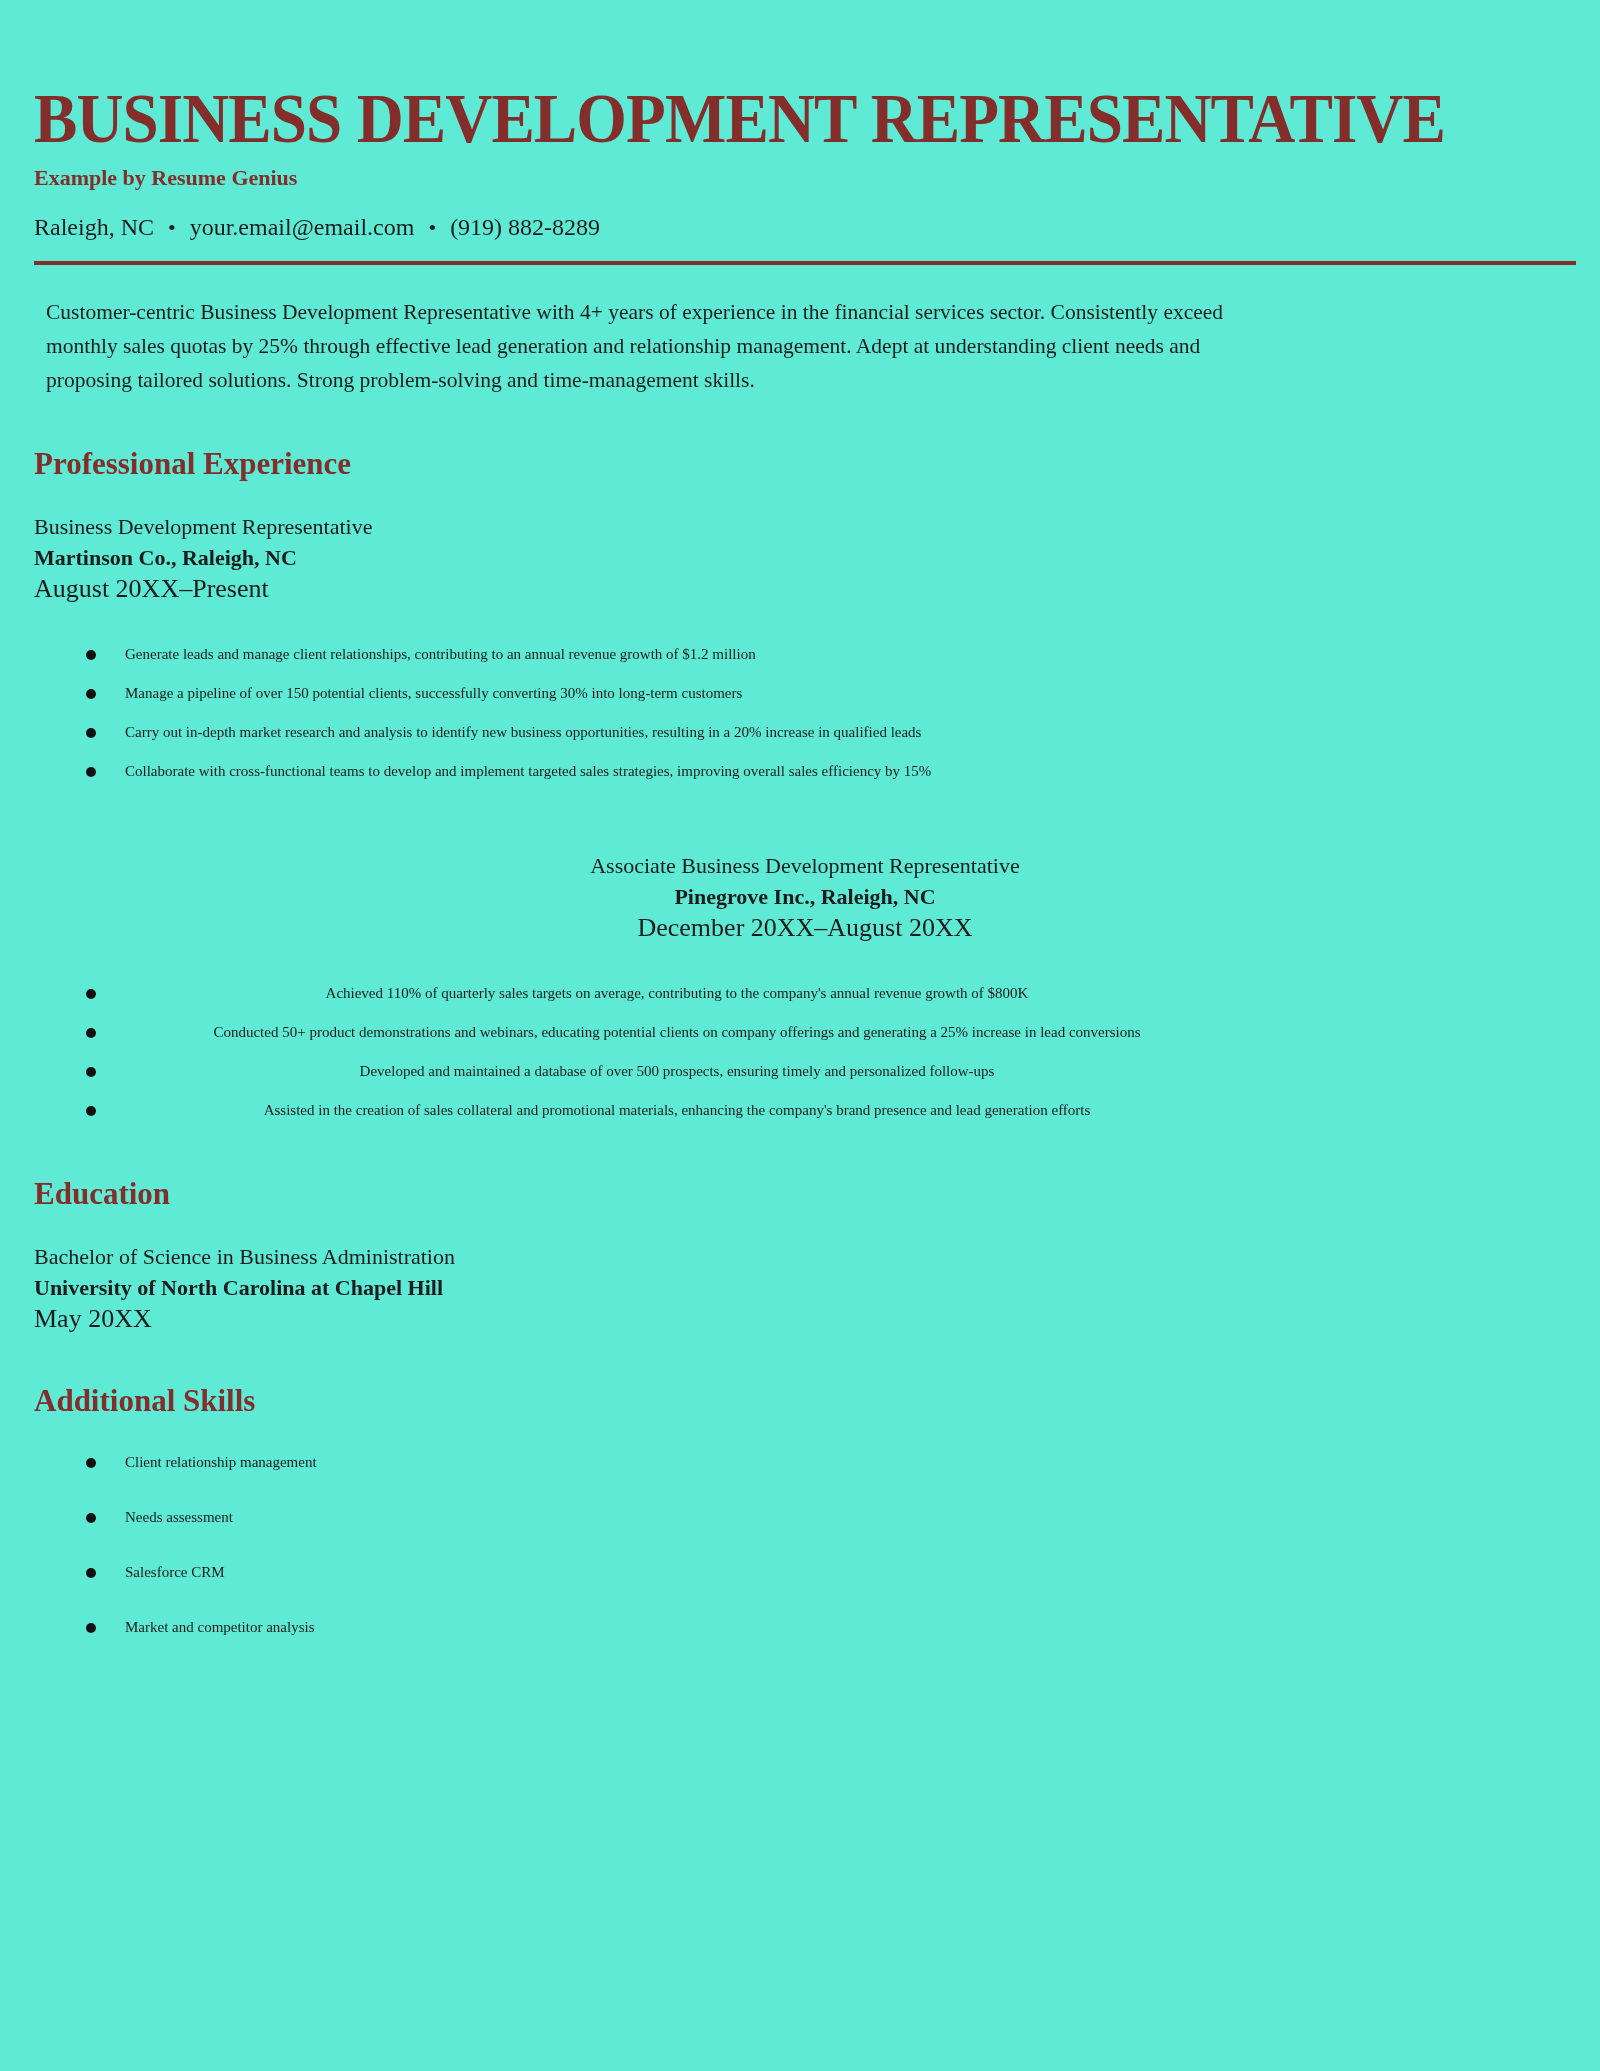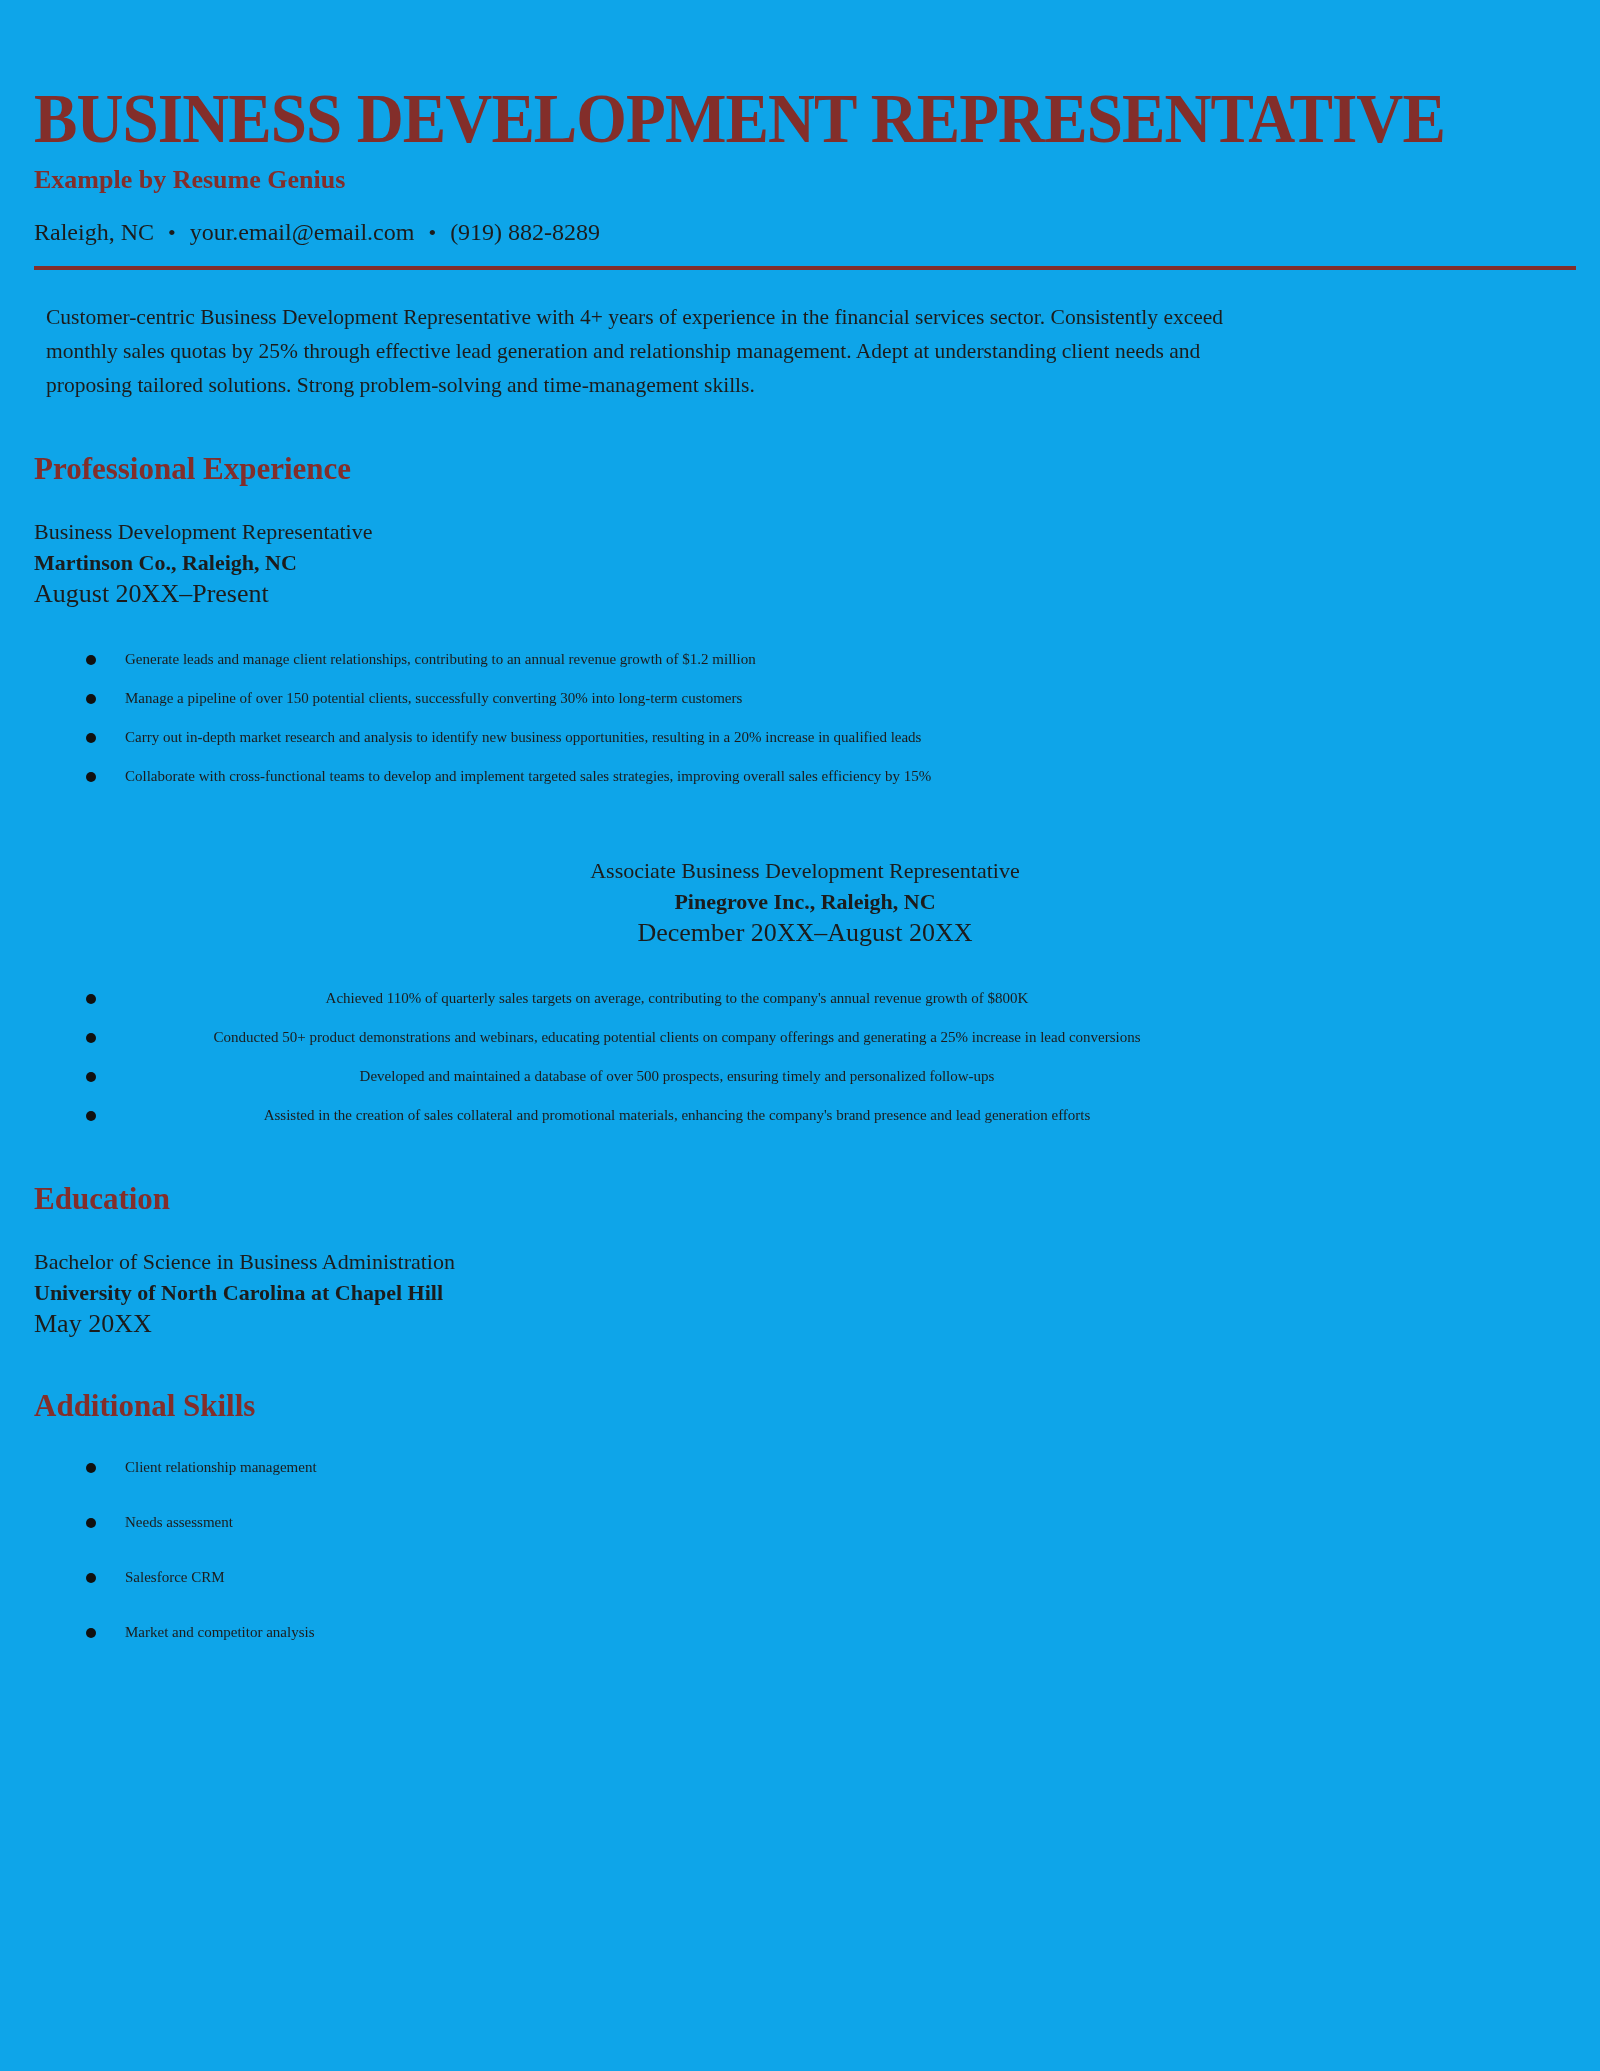--- a/index.html
+++ b/index.html
@@ -1,41 +1,41 @@
 <!DOCTYPE html>
 <html><head>
 <meta charset="utf-8">
 <style>
   html, body { margin: 0; padding: 0; background: #ffffff; }
   .page {
     position: relative;
     width: 1600px;
     height: 2071px;
     box-sizing: border-box;
-    background: #0ea5e9;
+    background: #5eead4;
     padding: 84px 24px 40px 34px;
     font-family: "Liberation Serif", serif;
     color: #1c1c1c;
     overflow: hidden;
   }
   
   .title {
     margin: 0;
     font-size: 70px;
     line-height: 1.0;
     font-weight: 700;
     letter-spacing: -1px;
     color: #832e2a;
     white-space: nowrap;
     transform: scaleX(0.93);
     transform-origin: left bottom;
   }
   .subtitle {
     margin: 12px 0 3px 0;
-    font-size: 26px;
+    font-size: 22px;
     line-height: 1.1;
     font-weight: 700;
     color: #832e2a;
   }
   .contact {
     margin-top: 24px;
     font-size: 24px;
     color: #1c1c1c;
   }
   .contact .sep {

